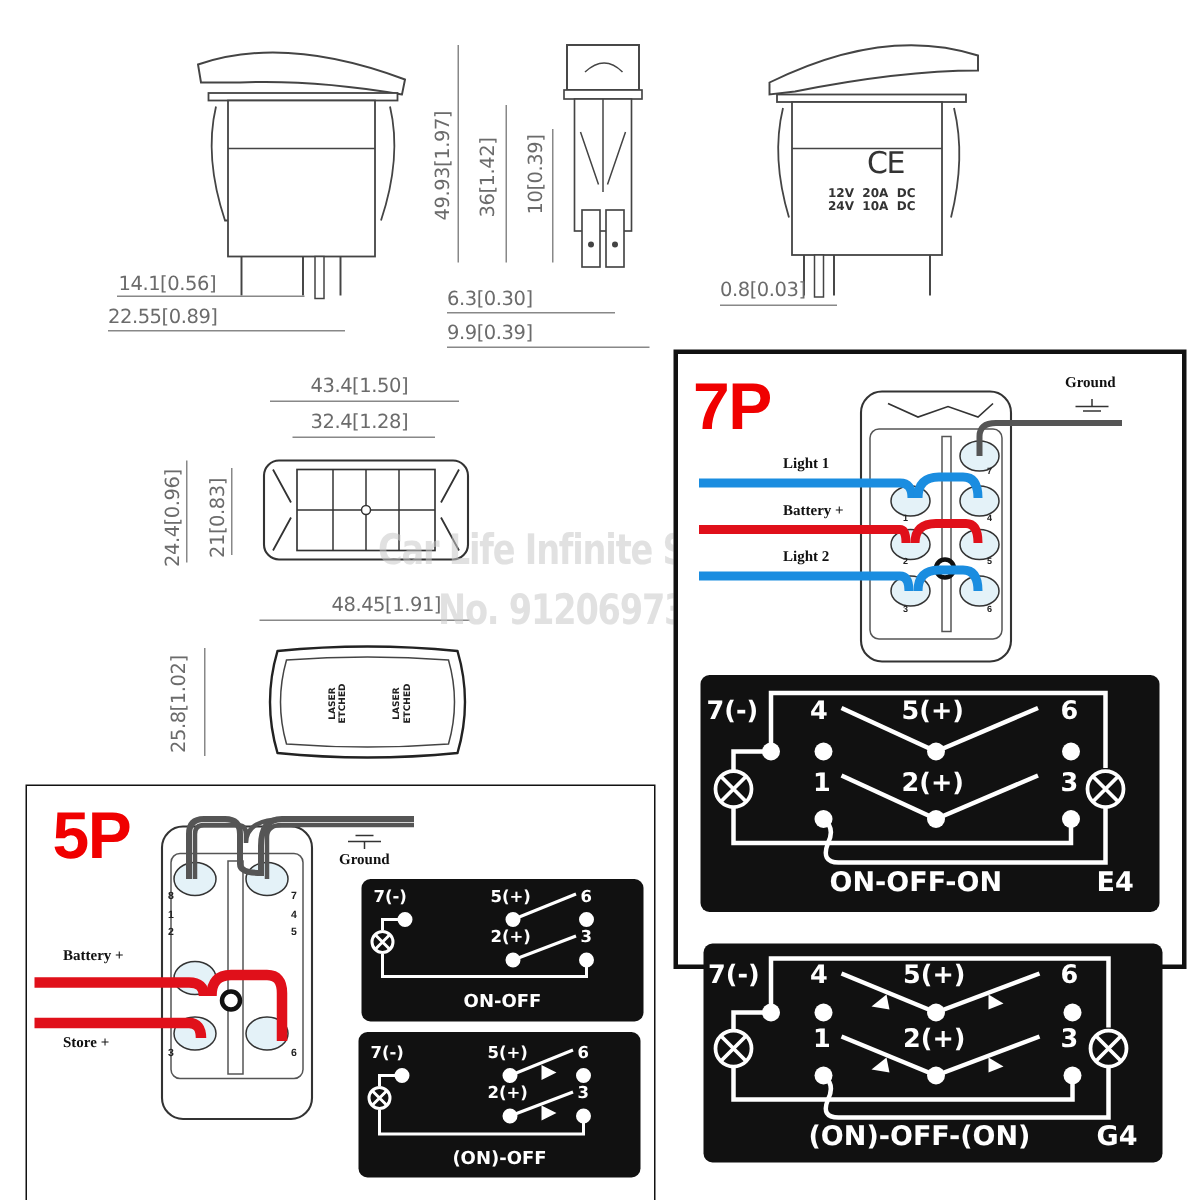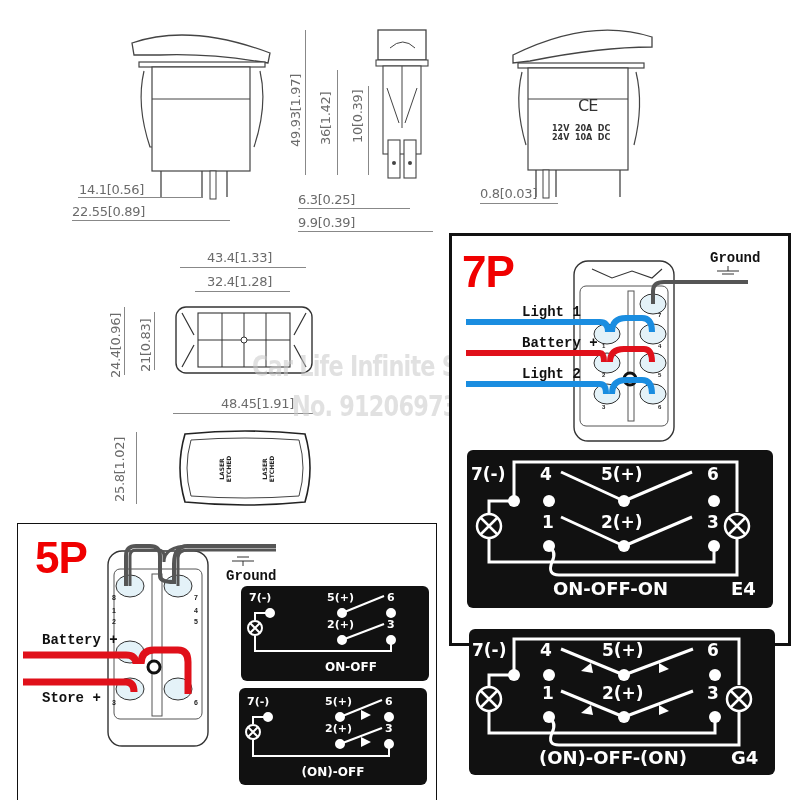--- a/index.html
+++ b/index.html
@@ -3,21 +3,21 @@
 <meta charset="utf-8">
 <style>
   html, body { margin:0; padding:0; background:#ffffff; }
   body { width:800px; height:800px; position:relative; overflow:hidden; font-family:"Liberation Sans", sans-serif; }
   .abs { position:absolute; }
   .dim { color:#6b6b6b; font-size:13px; white-space:nowrap; font-family:"DejaVu Sans", sans-serif; letter-spacing:-0.3px; }
   .dim-v { transform-origin: left top; transform: rotate(-90deg); }
   .panel5 { left:17px; top:523px; width:420px; height:308px; border:1.5px solid #111; box-sizing:border-box; background:#fff; }
   .panel7 { left:449px; top:233px; width:342px; height:413px; border:3px solid #111; box-sizing:border-box; background:#fff; }
   .big-label { color:#f00000; font-weight:bold; font-size:44px; letter-spacing:-1px; line-height:1; }
-  .wlabel { font-size:14px; font-weight:bold; color:#111; font-family:Liberation Mono, monospace; }
+  .wlabel { font-size:10px; font-weight:bold; color:#111; font-family:Liberation Serif, serif; }
   .dark { background:#111; border-radius:6px; position:absolute; }
   .sch-txt { color:#fff; font-weight:bold; font-family:"DejaVu Sans", sans-serif; position:absolute; white-space:nowrap; }
   .watermark { color:rgba(200,200,200,0.55); font-weight:bold; font-family:"DejaVu Sans", sans-serif; position:absolute; white-space:nowrap; letter-spacing:-1px; transform:scaleX(0.8); transform-origin:left top; }
   svg { position:absolute; overflow:visible; }
 </style>
 </head>
 <body>
 
 <div class="abs" style="left:130px;top:25px;width:145px;height:160px;">
   <svg width="145" height="160">
@@ -53,46 +53,46 @@
   </svg>
 </div>
 <div class="abs" style="left:305px;top:30px;height:145px;border-left:1px solid #888;"></div>
 <div class="abs" style="left:337px;top:70px;height:105px;border-left:1px solid #888;"></div>
 <div class="abs" style="left:368px;top:86px;height:89px;border-left:1px solid #888;"></div>
 <div class="abs dim dim-v" style="left:288px;top:147px;">49.93[1.97]</div>
 <div class="abs dim dim-v" style="left:318px;top:145px;">36[1.42]</div>
 <div class="abs dim dim-v" style="left:350px;top:143px;">10[0.39]</div>
 <div class="abs" style="left:298px;top:208px;width:112px;border-top:1px solid #888;"></div>
 <div class="abs" style="left:298px;top:231px;width:135px;border-top:1px solid #888;"></div>
-<div class="abs dim" style="left:298px;top:192px;">6.3[0.25]</div>
+<div class="abs dim" style="left:298px;top:192px;">6.3[0.30]</div>
 <div class="abs dim" style="left:298px;top:215px;">9.9[0.39]</div>
 
 <div class="abs" style="left:510px;top:25px;width:145px;height:160px;">
   <svg width="145" height="160">
     <path d="M3,30 Q80,-8 142,12 L142,22 Q90,22 20,36 L3,38 Z" fill="#fff" stroke="#444" stroke-width="1.3"></path>
     <rect x="8" y="38" width="126" height="5" fill="#fff" stroke="#444" stroke-width="1.2"></rect>
     <rect x="18" y="43" width="100" height="102" fill="#fff" stroke="#444" stroke-width="1.2"></rect>
     <line x1="18" y1="74" x2="118" y2="74" stroke="#444" stroke-width="1"></line>
     <path d="M12,47 Q4,80 16,120" fill="none" stroke="#444" stroke-width="1.2"></path>
     <path d="M126,47 Q134,80 124,120" fill="none" stroke="#444" stroke-width="1.2"></path>
     <line x1="26" y1="145" x2="26" y2="172" stroke="#444" stroke-width="1.3"></line>
     <rect x="33" y="145" width="6" height="28" fill="#fff" stroke="#444" stroke-width="1"></rect>
     <line x1="46" y1="145" x2="46" y2="172" stroke="#444" stroke-width="1.3"></line>
     <line x1="110" y1="145" x2="110" y2="172" stroke="#444" stroke-width="1.3"></line>
   </svg>
 </div>
-<div class="abs" style="left:578px;top:96px;font-size:16px;color:#333;font-family:'DejaVu Sans',sans-serif;letter-spacing:-1px;">CE</div>
+<div class="abs" style="left:578px;top:96px;font-size:20px;color:#333;font-family:'DejaVu Sans',sans-serif;letter-spacing:-1px;">CE</div>
 <div class="abs" style="left:552px;top:124px;font-size:8px;font-weight:bold;color:#333;white-space:pre;font-family:'DejaVu Sans',sans-serif;">12V  20A  DC</div>
 <div class="abs" style="left:552px;top:133px;font-size:8px;font-weight:bold;color:#333;white-space:pre;font-family:'DejaVu Sans',sans-serif;">24V  10A  DC</div>
 <div class="abs" style="left:480px;top:203px;width:78px;border-top:1px solid #888;"></div>
 <div class="abs dim" style="left:480px;top:186px;">0.8[0.03]</div>
 
 <div class="abs" style="left:180px;top:267px;width:126px;border-top:1px solid #888;"></div>
 <div class="abs" style="left:195px;top:291px;width:95px;border-top:1px solid #888;"></div>
-<div class="abs dim" style="left:207px;top:250px;">43.4[1.33]</div>
+<div class="abs dim" style="left:207px;top:250px;">43.4[1.50]</div>
 <div class="abs dim" style="left:207px;top:274px;">32.4[1.28]</div>
 
 <div class="abs" style="left:174px;top:305px;width:140px;height:70px;">
   <svg width="140" height="70">
     <rect x="2" y="2" width="136" height="66" rx="10" fill="#fff" stroke="#333" stroke-width="1.4"></rect>
     <rect x="24" y="8" width="92" height="54" fill="#fff" stroke="#333" stroke-width="1.1"></rect>
     <line x1="24" y1="35" x2="116" y2="35" stroke="#333" stroke-width="1"></line>
     <line x1="48" y1="8" x2="48" y2="62" stroke="#333" stroke-width="1"></line>
     <line x1="70" y1="8" x2="70" y2="62" stroke="#333" stroke-width="1"></line>
     <line x1="92" y1="8" x2="92" y2="62" stroke="#333" stroke-width="1"></line>
@@ -177,21 +177,21 @@
       </g>
       <path d="M29,27 L14,27 L14,34 M14,50 L14,65 L150,65 L150,54" fill="none" stroke="#fff" stroke-width="2"></path>
       <circle cx="14" cy="42" r="7" fill="none" stroke="#fff" stroke-width="2"></circle>
       <path d="M9,37 L19,47 M19,37 L9,47" stroke="#fff" stroke-width="2"></path>
     </svg>
     <div class="sch-txt" style="left:8px;top:5px;font-size:11px;">7(-)</div>
     <div class="sch-txt" style="left:86px;top:5px;font-size:11px;">5(+)</div>
     <div class="sch-txt" style="left:146px;top:5px;font-size:11px;">6</div>
     <div class="sch-txt" style="left:86px;top:32px;font-size:11px;">2(+)</div>
     <div class="sch-txt" style="left:146px;top:32px;font-size:11px;">3</div>
-    <div class="sch-txt" style="left:0;width:188px;text-align:center;top:74px;font-size:12px;padding-left:16px;">ON-OFF</div>
+    <div class="sch-txt" style="left:0;width:188px;text-align:center;top:74px;font-size:12px;">ON-OFF</div>
   </div>
 
   <div class="dark" style="left:221px;top:164px;width:188px;height:97px;">
     <svg width="188" height="97" style="left:0;top:0;">
       <g stroke="#fff" stroke-width="2" fill="#fff">
         <circle cx="29" cy="29" r="4"></circle>
           <circle cx="101" cy="29" r="4"></circle>
           <circle cx="150" cy="29" r="4"></circle>
         <circle cx="101" cy="56" r="4"></circle>
           <circle cx="150" cy="56" r="4"></circle>

